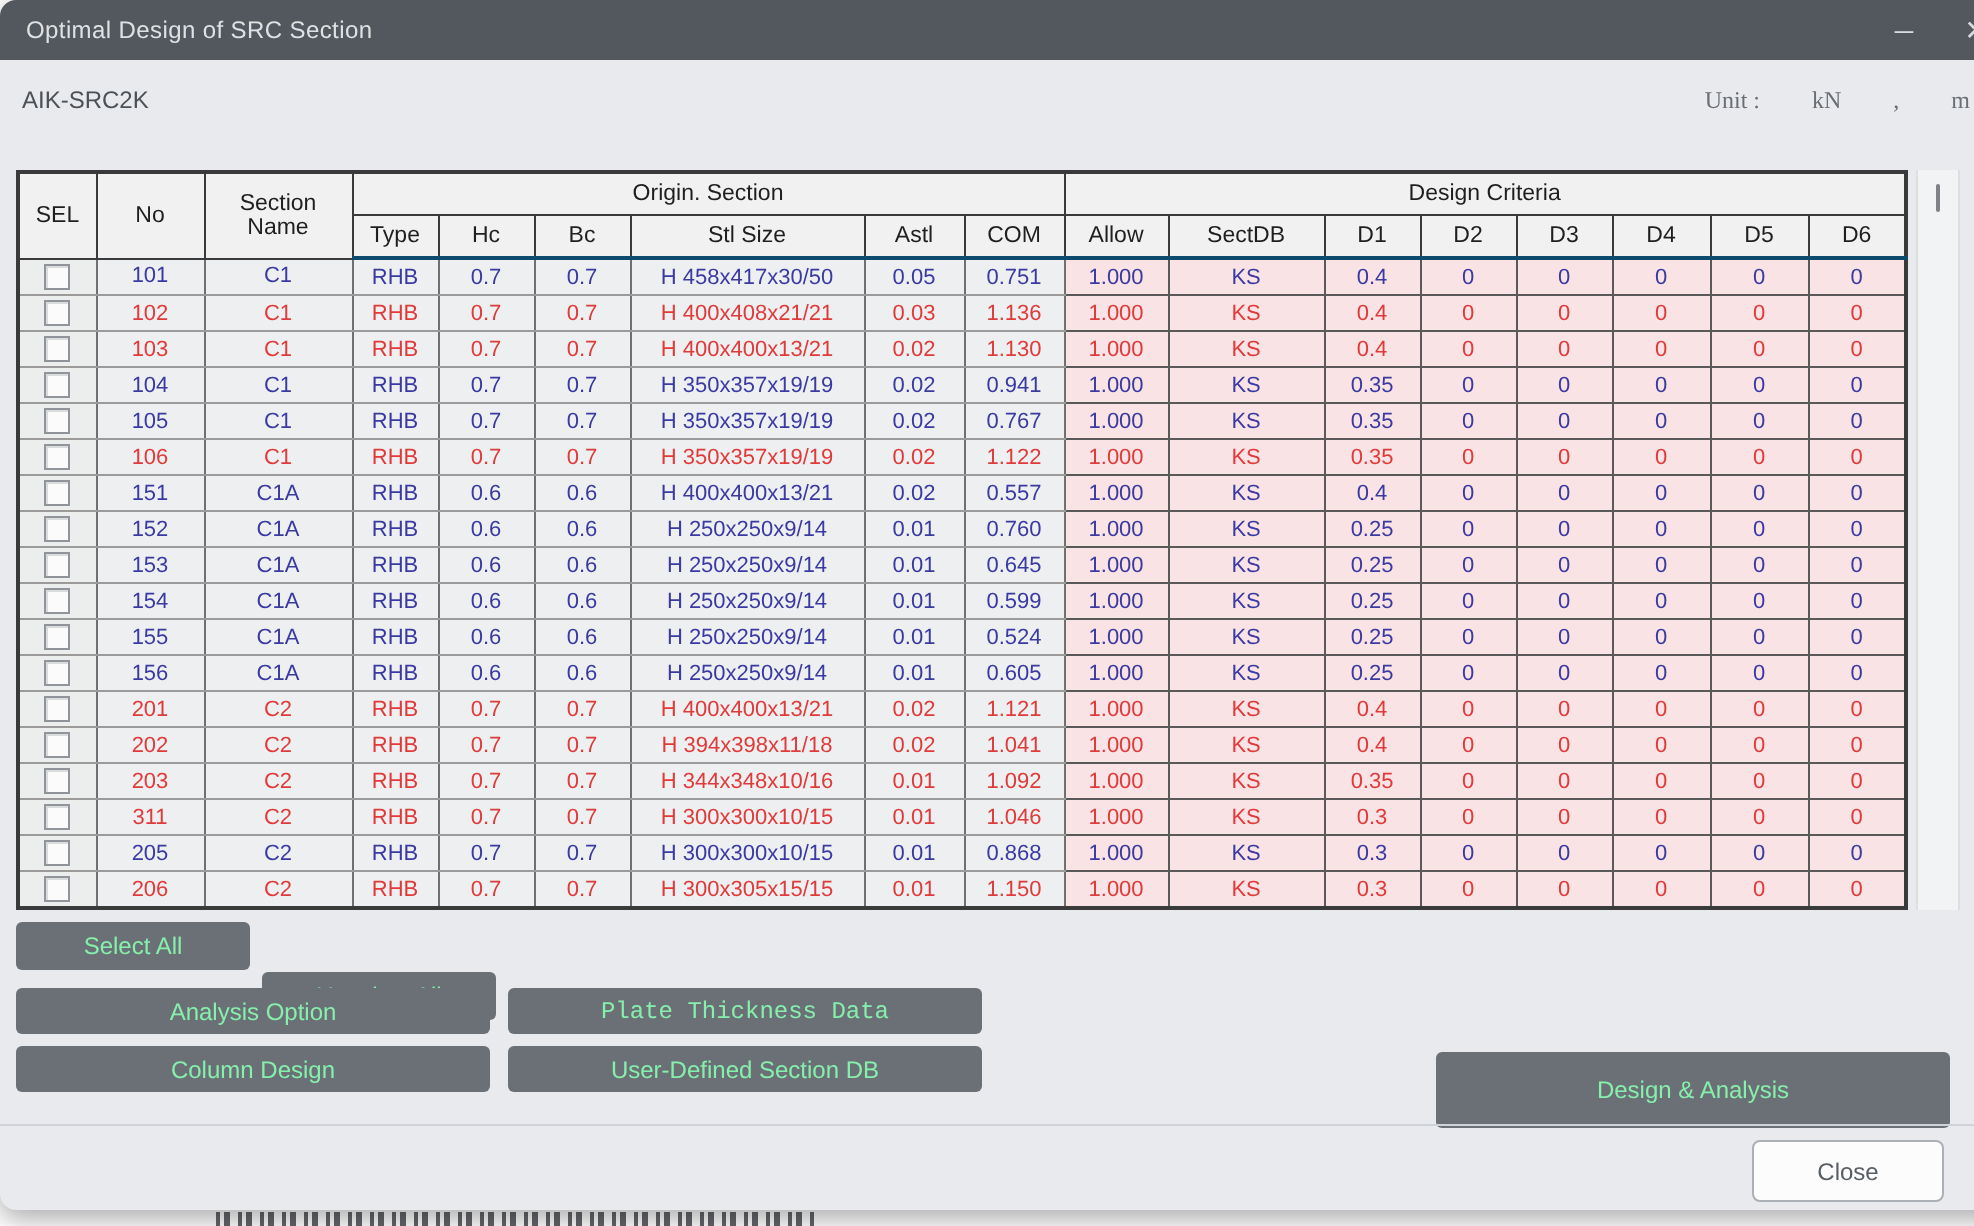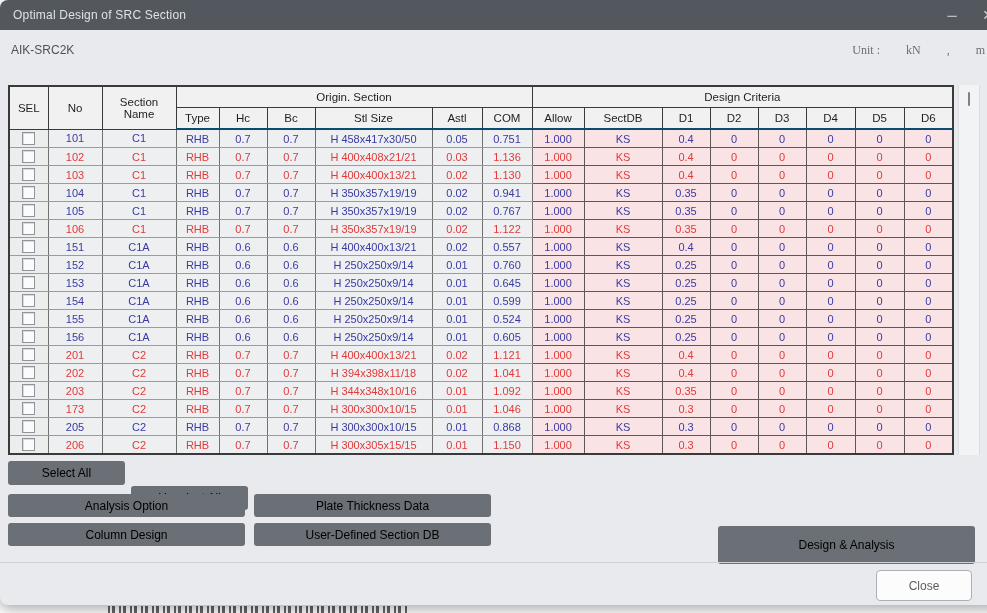--- a/index.html
+++ b/index.html
@@ -29,26 +29,26 @@
   tr.ok td{color:#3a3aa2;}
   tr.over td{color:#e03a3a;}
   td.selcell{background:#eceded;}
   .checkbox{display:inline-block;width:11px;height:11px;background:#fbfbfb;
     border:1px solid #8f959a;box-shadow:inset 1px 1px 0 #d9dbdd;vertical-align:middle;}
   
   .vscroll{position:absolute;left:958px;top:85px;width:20px;height:370px;background:#f2f3f4;
     border-left:1px solid #dcdee0;border-right:1px solid #dcdee0;}
   .vthumb{position:absolute;left:9px;top:7px;width:2px;height:14px;background:#7e8287;border-radius:1px;}
   
-  .gbtn{position:absolute;background:#6a7076;color:#000000;border:none;border-radius:3px;
+  .gbtn{position:absolute;background:#6a7076;color:#86efac;border:none;border-radius:3px;
     font-size:12px;font-family:inherit;display:flex;align-items:center;justify-content:center;cursor:default;}
   .b-selall{left:8px;top:461px;width:117px;height:24px;}
   .b-unsel{left:131px;top:486px;width:117px;height:24px;}
   .b-anopt{left:8px;top:494px;width:237px;height:23px;}
-  .b-plate{left:254px;top:494px;width:237px;height:23px;}
+  .b-plate{left:254px;top:494px;width:237px;height:23px;font-family:Liberation Mono, monospace;}
   .b-coldes{left:8px;top:523px;width:237px;height:23px;}
   .b-userdb{left:254px;top:523px;width:237px;height:23px;}
   .b-design{left:718px;top:494px;width:257px;height:38px;margin-top:32px;}
   .sep{position:absolute;left:0;top:562px;width:987px;height:1px;background:#cfd2d6;}
   .b-close{position:absolute;left:876px;top:570px;width:96px;height:31px;background:#fcfcfd;
     color:#595e63;border:1px solid #aab0b5;border-radius:4px;font-size:12px;font-family:inherit;cursor:default;}
   
   .clipfrag{position:absolute;left:108px;top:606px;width:300px;height:7px;opacity:.8;
     background:repeating-linear-gradient(90deg,#3c3f44 0 2px,transparent 2px 4px,#3c3f44 4px 7px,transparent 7px 11px);}
 </style>
@@ -407,21 +407,21 @@
             <td class="crit">KS</td>
             <td class="crit">0.35</td>
             <td class="crit">0</td>
             <td class="crit">0</td>
             <td class="crit">0</td>
             <td class="crit">0</td>
             <td class="crit">0</td>
           </tr>
           <tr class="over">
             <td class="selcell"><span class="checkbox"></span></td>
-            <td>173</td>
+            <td>311</td>
             <td>C2</td>
             <td>RHB</td>
             <td>0.7</td>
             <td>0.7</td>
             <td>H 300x300x10/15</td>
             <td>0.01</td>
             <td>1.046</td>
             <td class="crit">1.000</td>
             <td class="crit">KS</td>
             <td class="crit">0.3</td>

